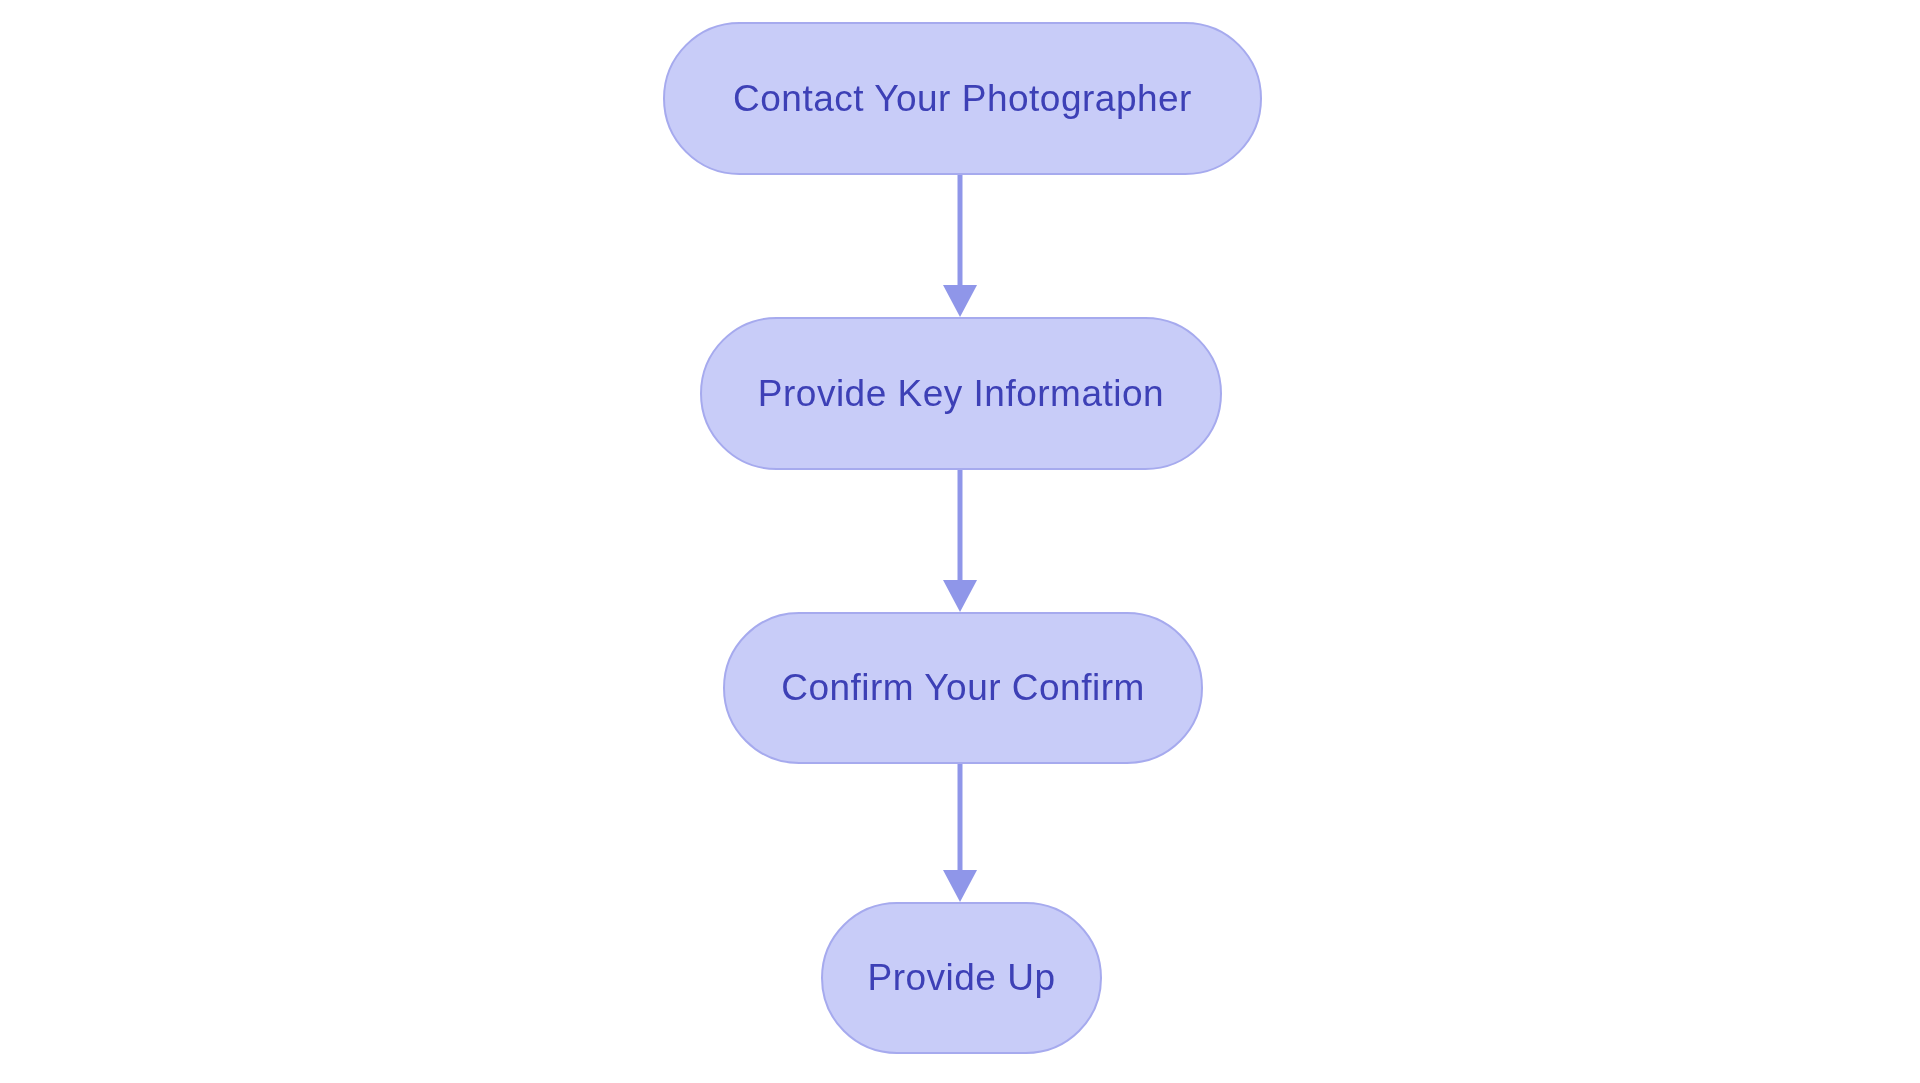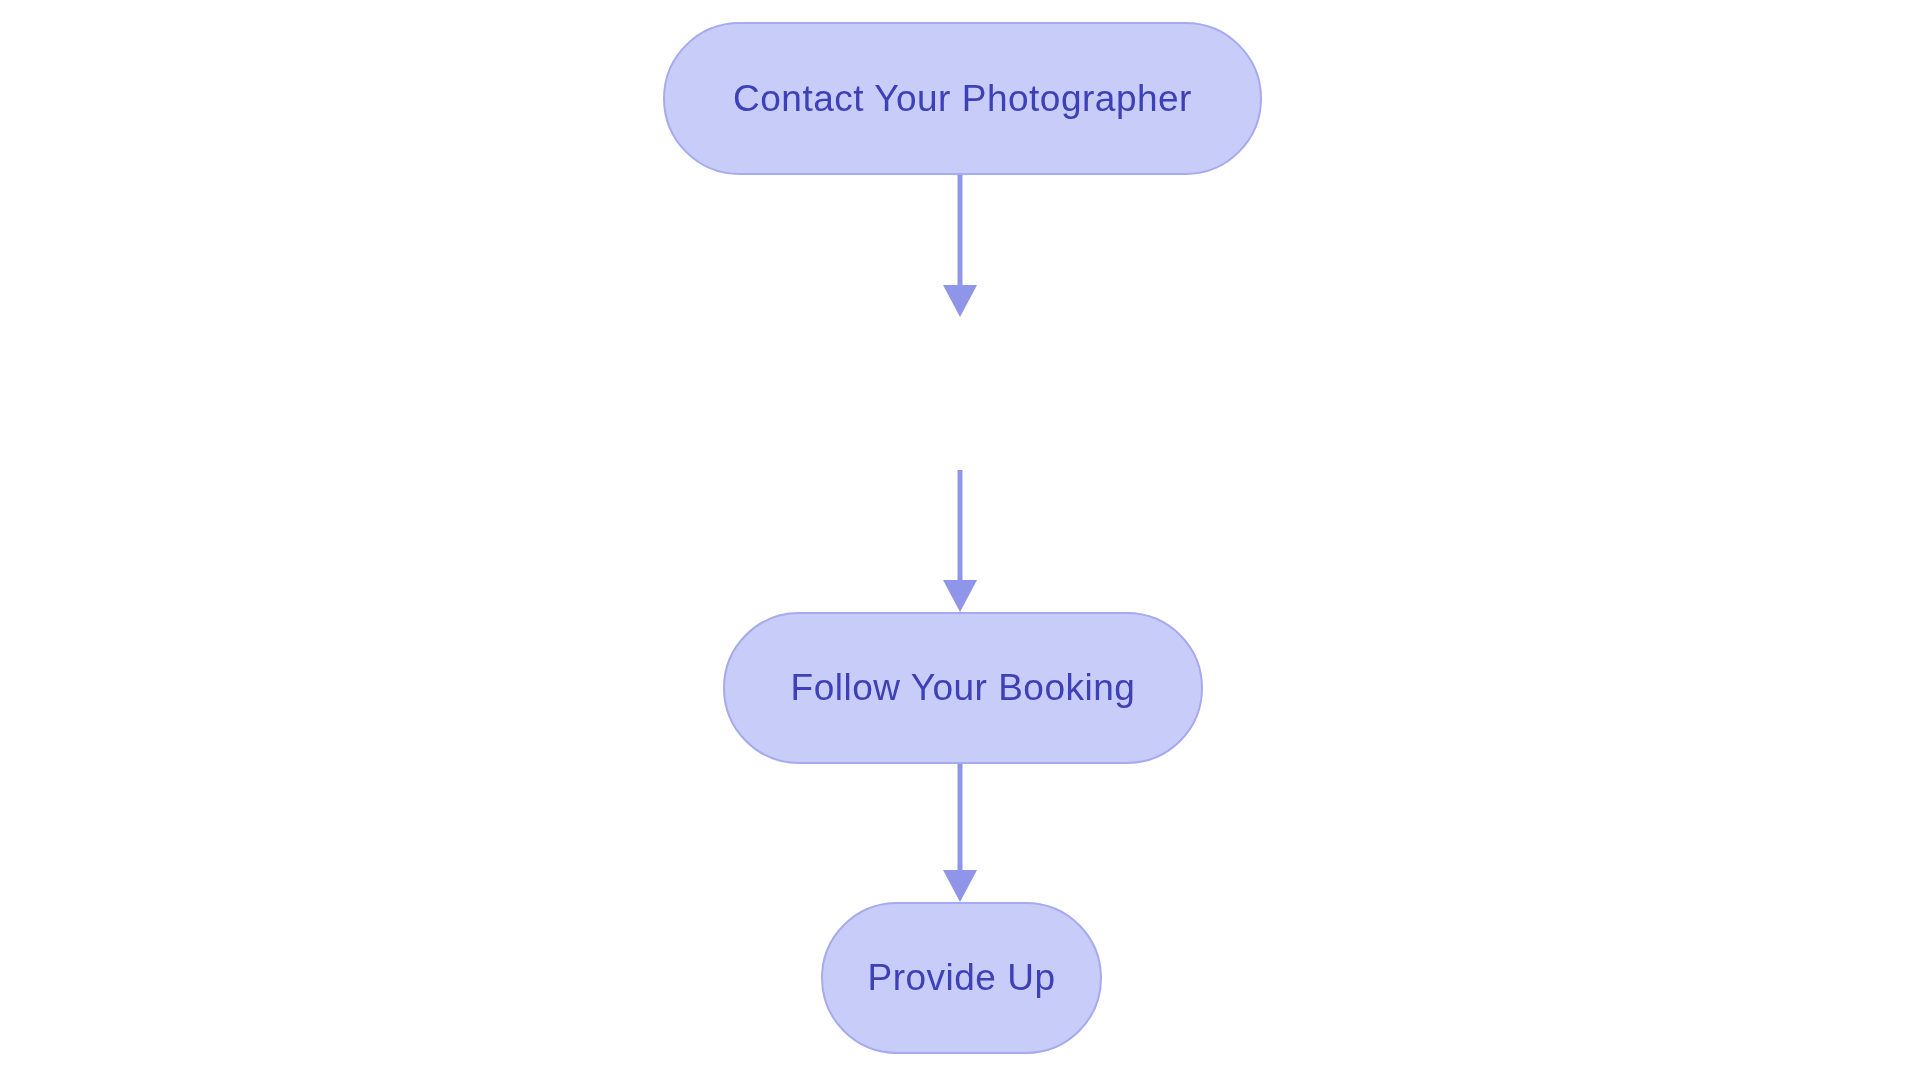--- a/index.html
+++ b/index.html
@@ -53,28 +53,31 @@
 
   <div class="node node-1">
     <span class="node-label">Contact Your Photographer</span>
   </div>
 
   <svg class="arrow arrow-1" viewBox="0 0 40 142" aria-hidden="true">
     <line x1="20" y1="0" x2="20" y2="112"></line>
     <polygon points="3,110 37,110 20,142"></polygon>
   </svg>
 
+  <div class="node node-2">
+    <span class="node-label">Provide Key Information</span>
+  </div>
 
   <svg class="arrow arrow-2" viewBox="0 0 40 142" aria-hidden="true">
     <line x1="20" y1="0" x2="20" y2="112"></line>
     <polygon points="3,110 37,110 20,142"></polygon>
   </svg>
 
   <div class="node node-3">
-    <span class="node-label">Follow Your Booking</span>
+    <span class="node-label">Confirm Your Confirm</span>
   </div>
 
   <svg class="arrow arrow-3" viewBox="0 0 40 138" aria-hidden="true">
     <line x1="20" y1="0" x2="20" y2="108"></line>
     <polygon points="3,106 37,106 20,138"></polygon>
   </svg>
 
   <div class="node node-4">
     <span class="node-label">Provide Up</span>
   </div>

